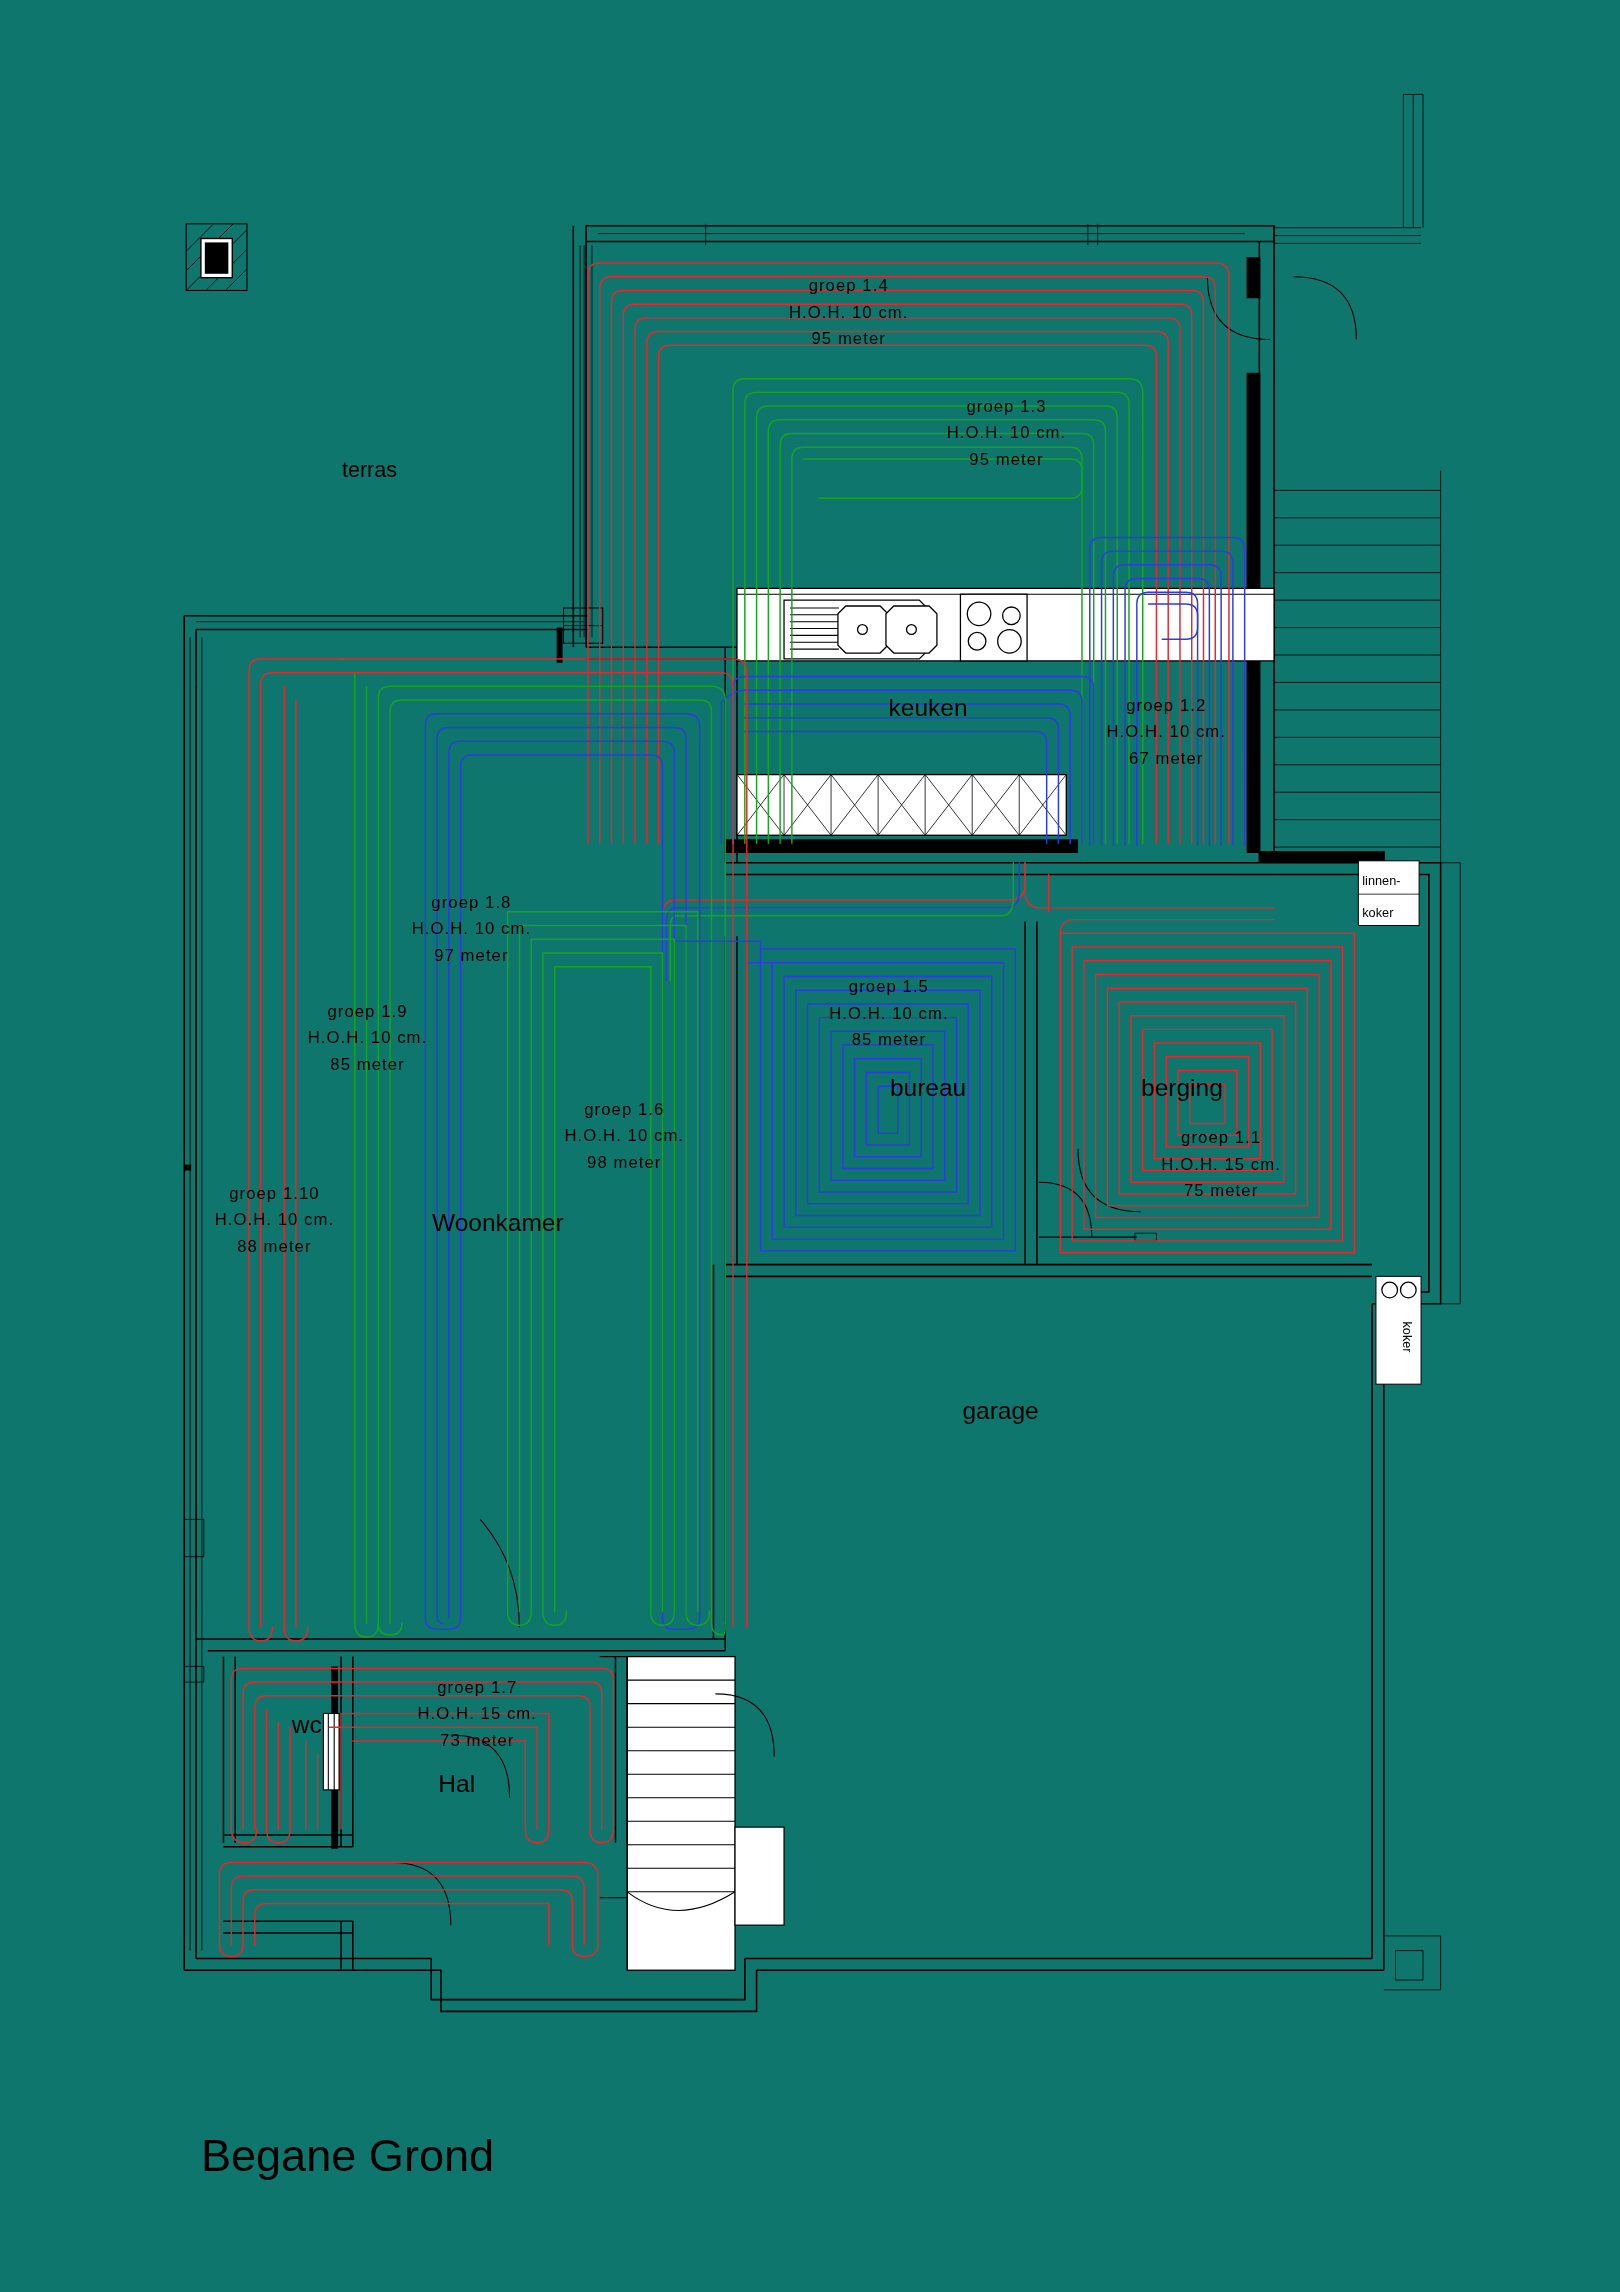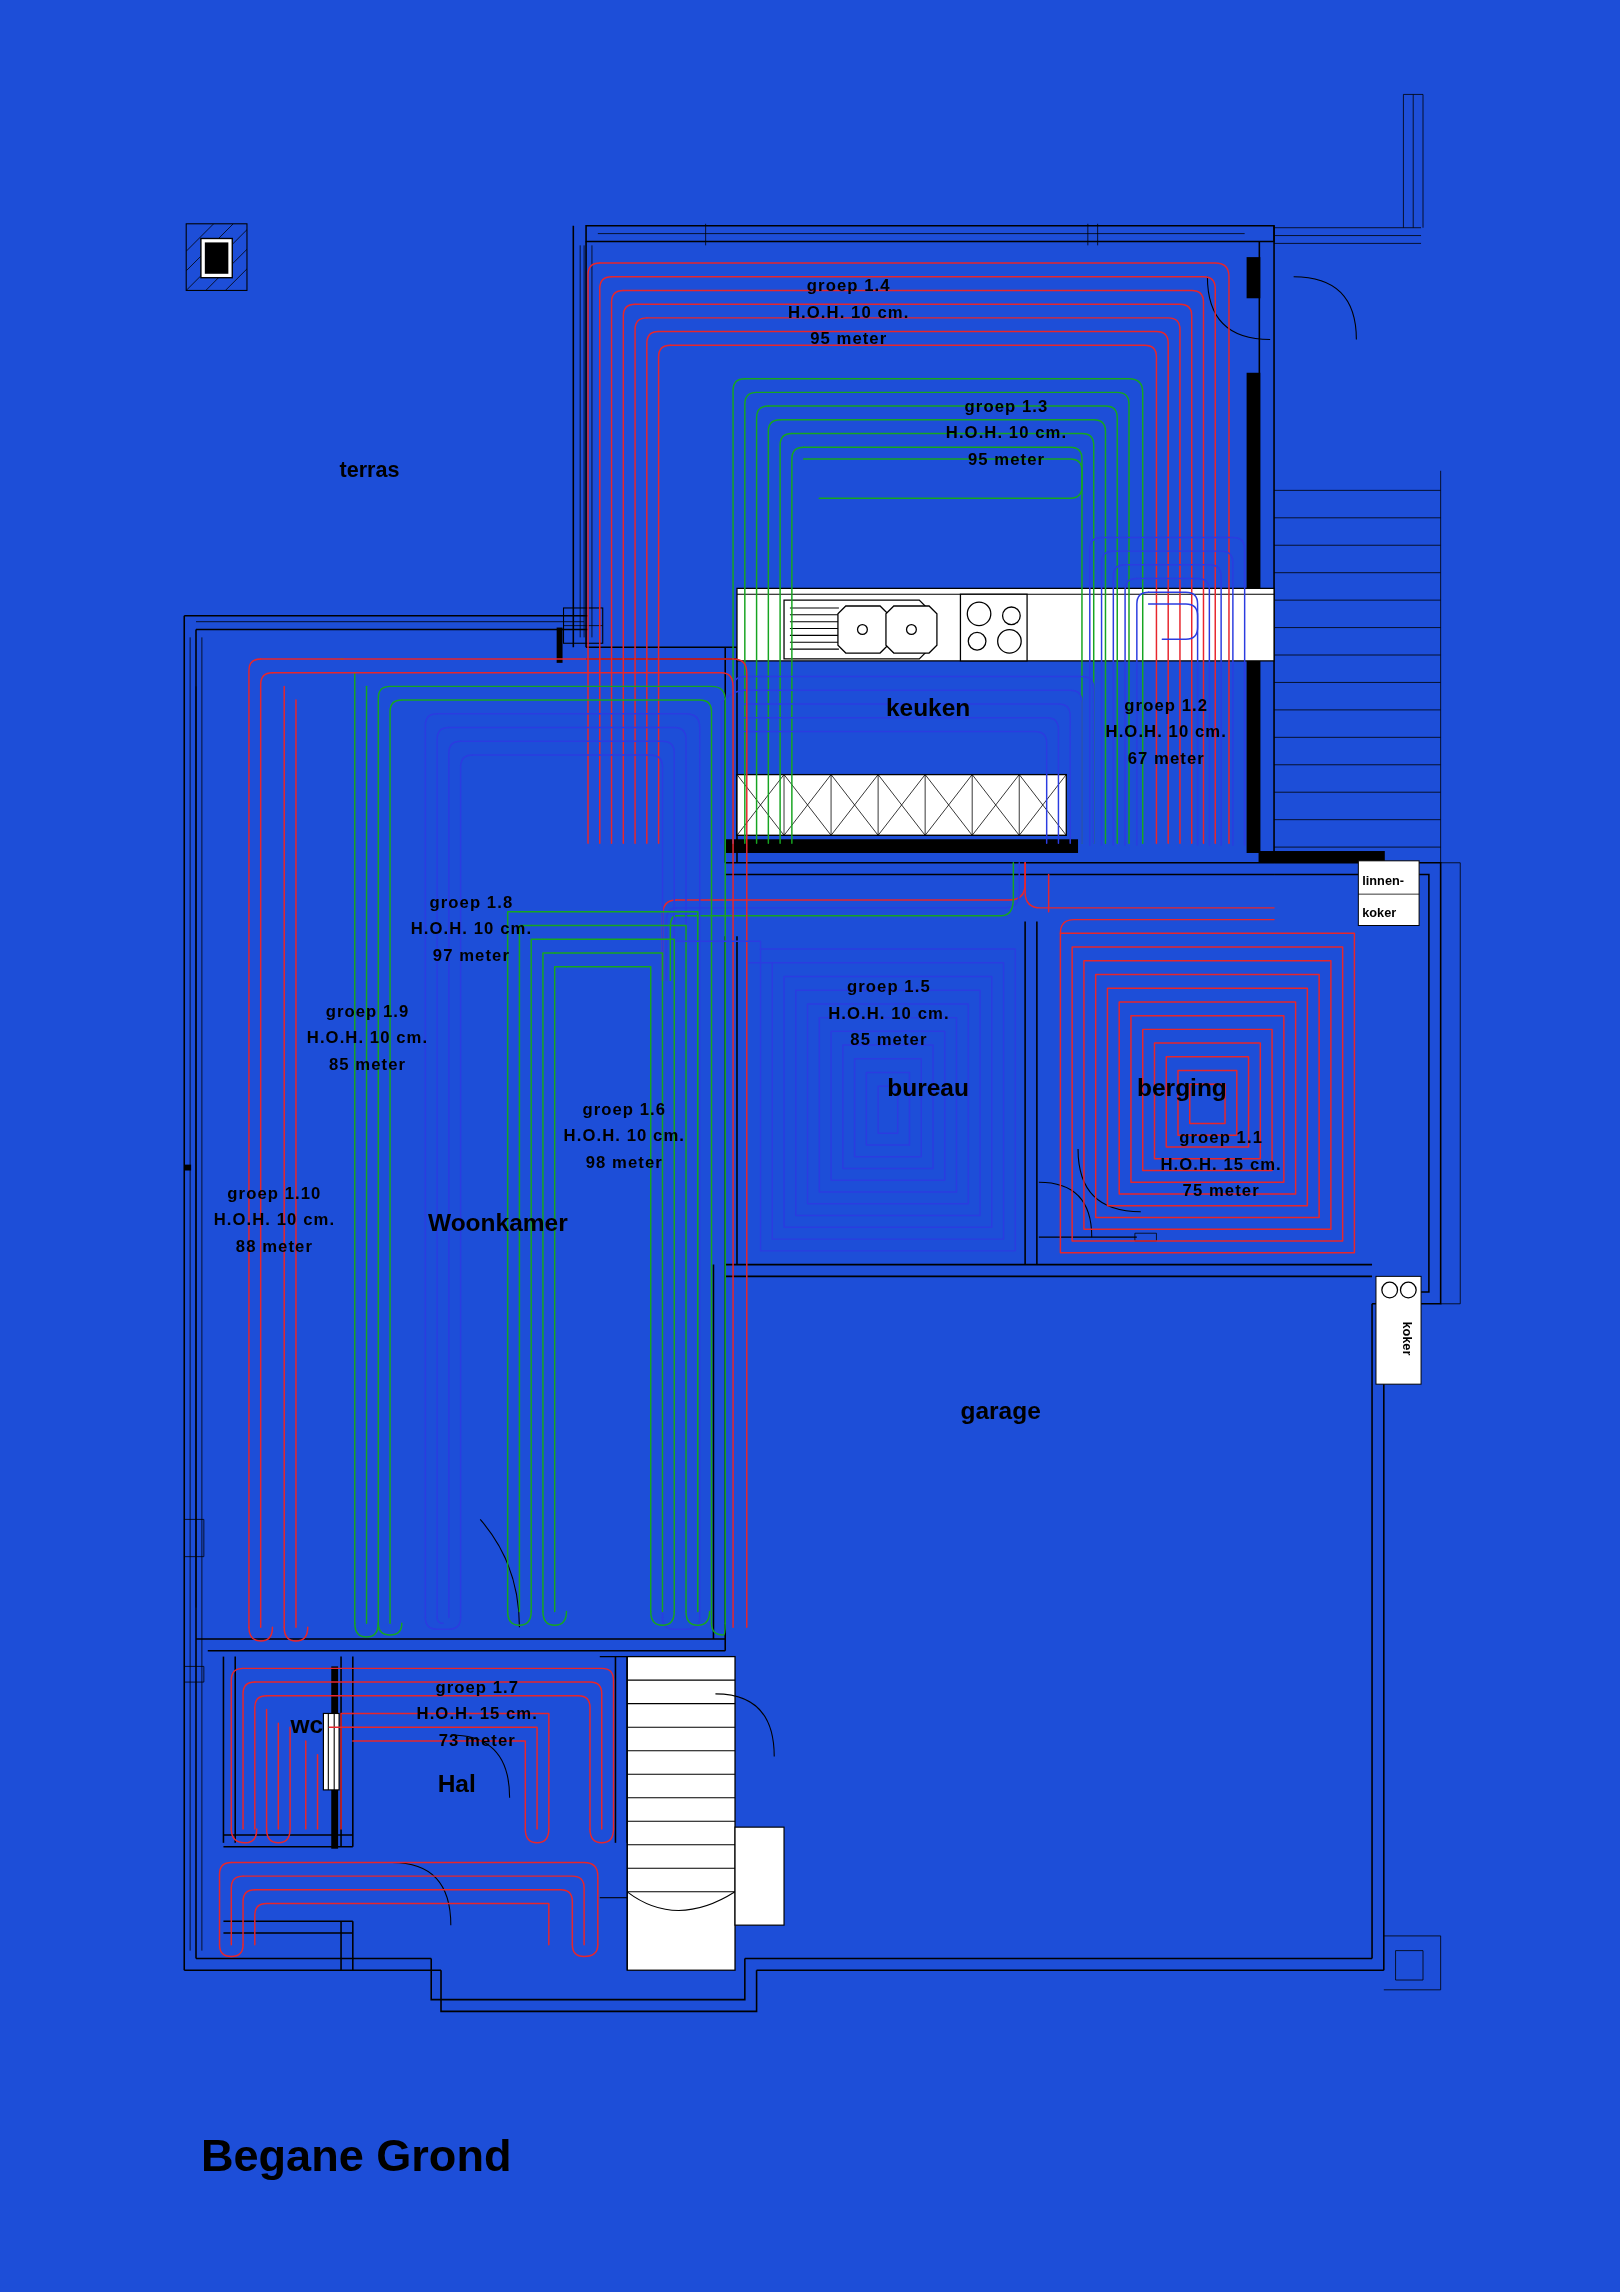--- a/index.html
+++ b/index.html
@@ -1,18 +1,18 @@
 <!DOCTYPE html>
 <html><head>
 <meta charset="utf-8">
 <title>Begane Grond</title>
 <style>
   html,body{margin:0;padding:0;background:#ffffff;}
   body{width:1620px;height:2293px;font-family:"Liberation Sans",sans-serif;overflow:hidden;}
-  #sheet{position:relative;width:1620px;height:2293px;background:#1d4ed8;font-weight:bold;}
+  #sheet{position:relative;width:1620px;height:2293px;background:#0f766e;}
   svg{display:block;}
   .wall{fill:none;stroke:#000;stroke-width:1.6;}
   .wallthin{fill:none;stroke:#000;stroke-width:1.1;}
   .wallhair{fill:none;stroke:#000;stroke-width:0.8;}
   .solid{fill:#000;stroke:none;}
   .pipeR{fill:none;stroke:#e8262b;stroke-width:1.5;stroke-linejoin:round;stroke-linecap:round;}
   .pipeG{fill:none;stroke:#17a520;stroke-width:1.5;stroke-linejoin:round;stroke-linecap:round;}
   .pipeB{fill:none;stroke:#2b3ce0;stroke-width:1.5;stroke-linejoin:round;stroke-linecap:round;}
   .door{fill:none;stroke:#000;stroke-width:1.1;}
   .fix{fill:#fff;stroke:#000;stroke-width:1.3;}

